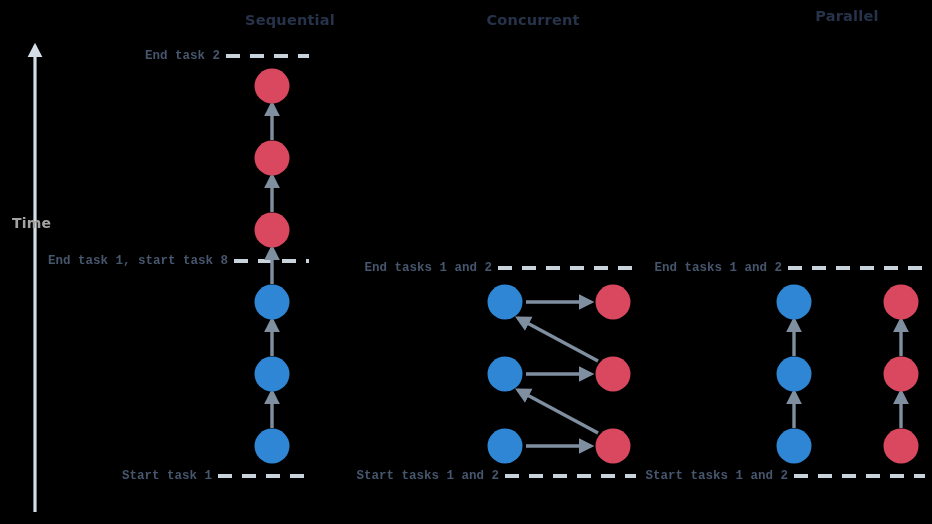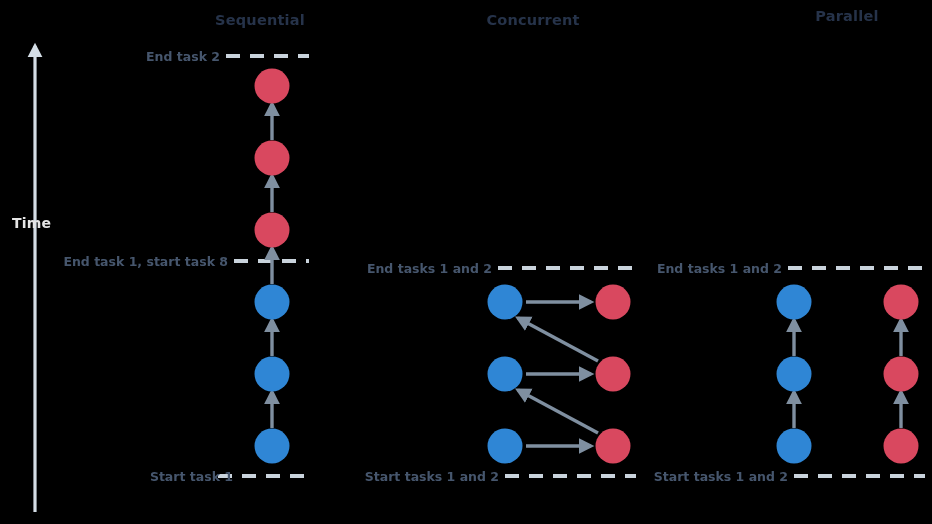--- a/index.html
+++ b/index.html
@@ -37,26 +37,27 @@
     text-align: center;
   }
   .lbl {
     position: absolute;
     font-size: 12.5px;
     font-weight: 600;
     color: #46566d;
     white-space: nowrap;
     transform: translateY(-50%);
     text-align: right;
+    font-family: Liberation Mono, monospace;
   }
   .axis-label {
     position: absolute;
     font-size: 14px;
     font-weight: 700;
-    color: #e5e5e5;
+    color: #a3a3a3;
     white-space: nowrap;
     letter-spacing: 0.2px;
   }
 </style>
 </head>
 <body>
 
 <div id="stage">
 
   <svg class="layer" viewBox="0 0 932 524" xmlns="http://www.w3.org/2000/svg">
@@ -114,27 +115,27 @@
         <circle cx="794" cy="446" r="17.5" fill="#2f86d5"></circle>
         <circle cx="901" cy="302" r="17.5" fill="#d9485f"></circle>
         <circle cx="901" cy="374" r="17.5" fill="#d9485f"></circle>
         <circle cx="901" cy="446" r="17.5" fill="#d9485f"></circle>
       </g>
   </svg>
 
   <div class="axis-label" style="left: 12px; top: 215px;">Time</div>
 
   <div>
-      <div class="col-title" style="left: 260px; top: 12px;">Sequential</div>
+      <div class="col-title" style="left: 290px; top: 12px;">Sequential</div>
       <div class="col-title" style="left: 533px; top: 12px;">Concurrent</div>
       <div class="col-title" style="left: 847px; top: 8px;">Parallel</div>
     </div>
   <div>
       <div class="lbl" style="left: 0px; width: 220px; top: 56px;">End task 2</div>
       <div class="lbl" style="left: 0px; width: 228px; top: 261px;">End task 1, start task 8</div>
-      <div class="lbl" style="left: 0px; width: 212px; top: 476px; padding-left: 21px;">Start task 1</div>
+      <div class="lbl" style="left: 0px; width: 212px; top: 476px;">Start task 1</div>
       <div class="lbl" style="left: 0px; width: 492px; top: 268px;">End tasks 1 and 2</div>
       <div class="lbl" style="left: 0px; width: 499px; top: 476px;">Start tasks 1 and 2</div>
       <div class="lbl" style="left: 0px; width: 782px; top: 268px;">End tasks 1 and 2</div>
       <div class="lbl" style="left: 0px; width: 788px; top: 476px;">Start tasks 1 and 2</div>
     </div>
 
 </div>
 
 </body></html>

